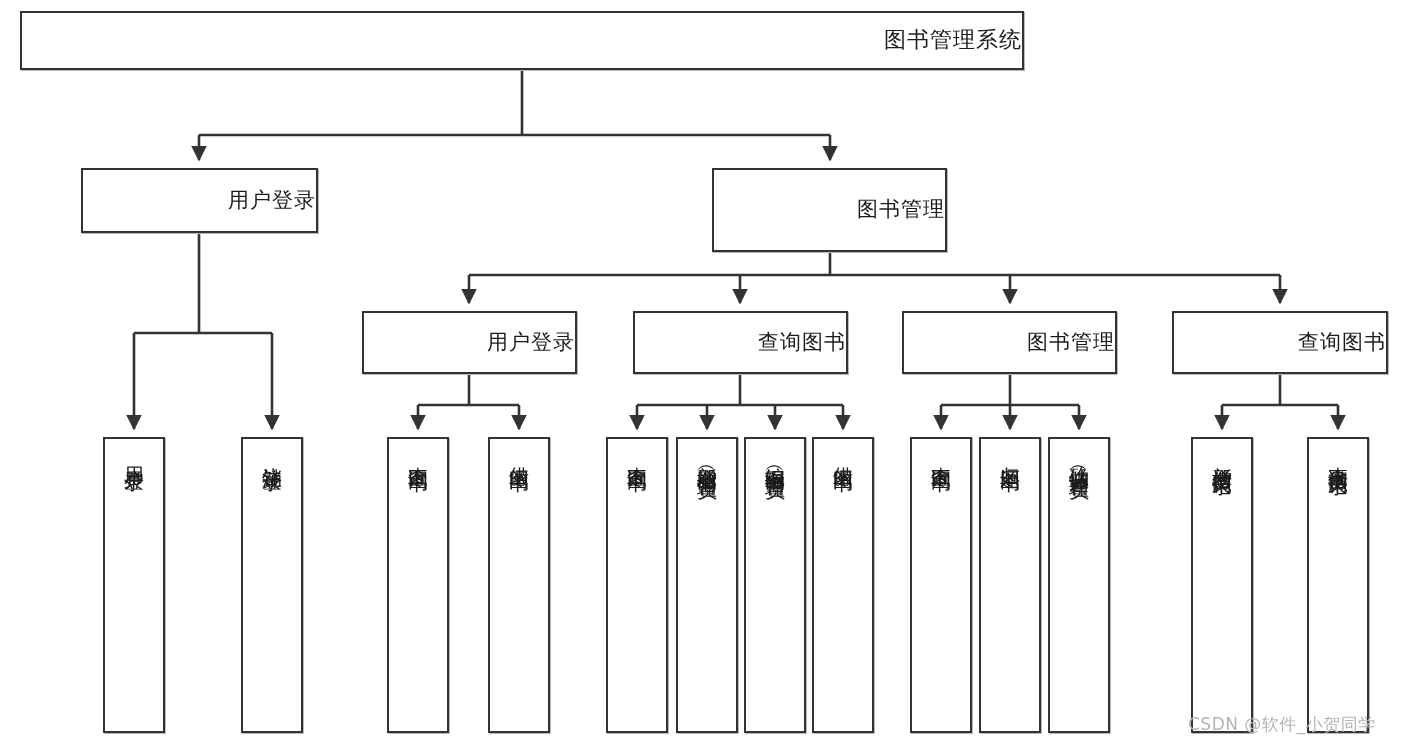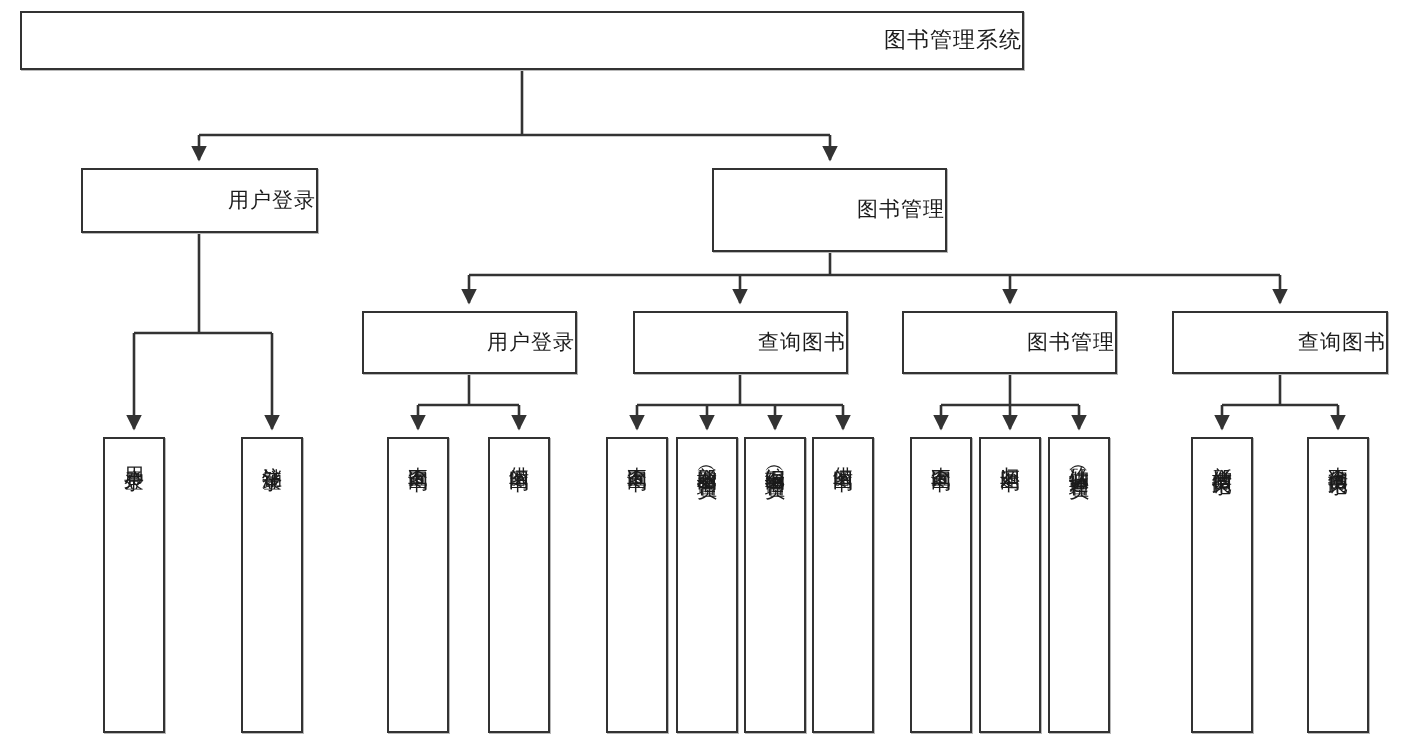--- a/index.html
+++ b/index.html
@@ -184,14 +184,15 @@
     <span class="vtext">确认归还（管理员）</span>
   </div>
 
   <div class="node node-v" style="left:1191px; top:437px; width:62px; height:296px;">
     <span class="vtext">新增借阅记录</span>
   </div>
   <div class="node node-v" style="left:1307px; top:437px; width:62px; height:296px;">
     <span class="vtext">查询借阅记录</span>
   </div>
 
+  <div class="watermark">CSDN @软件_小贺同学</div>
 
 </div>
 
 </body></html>

